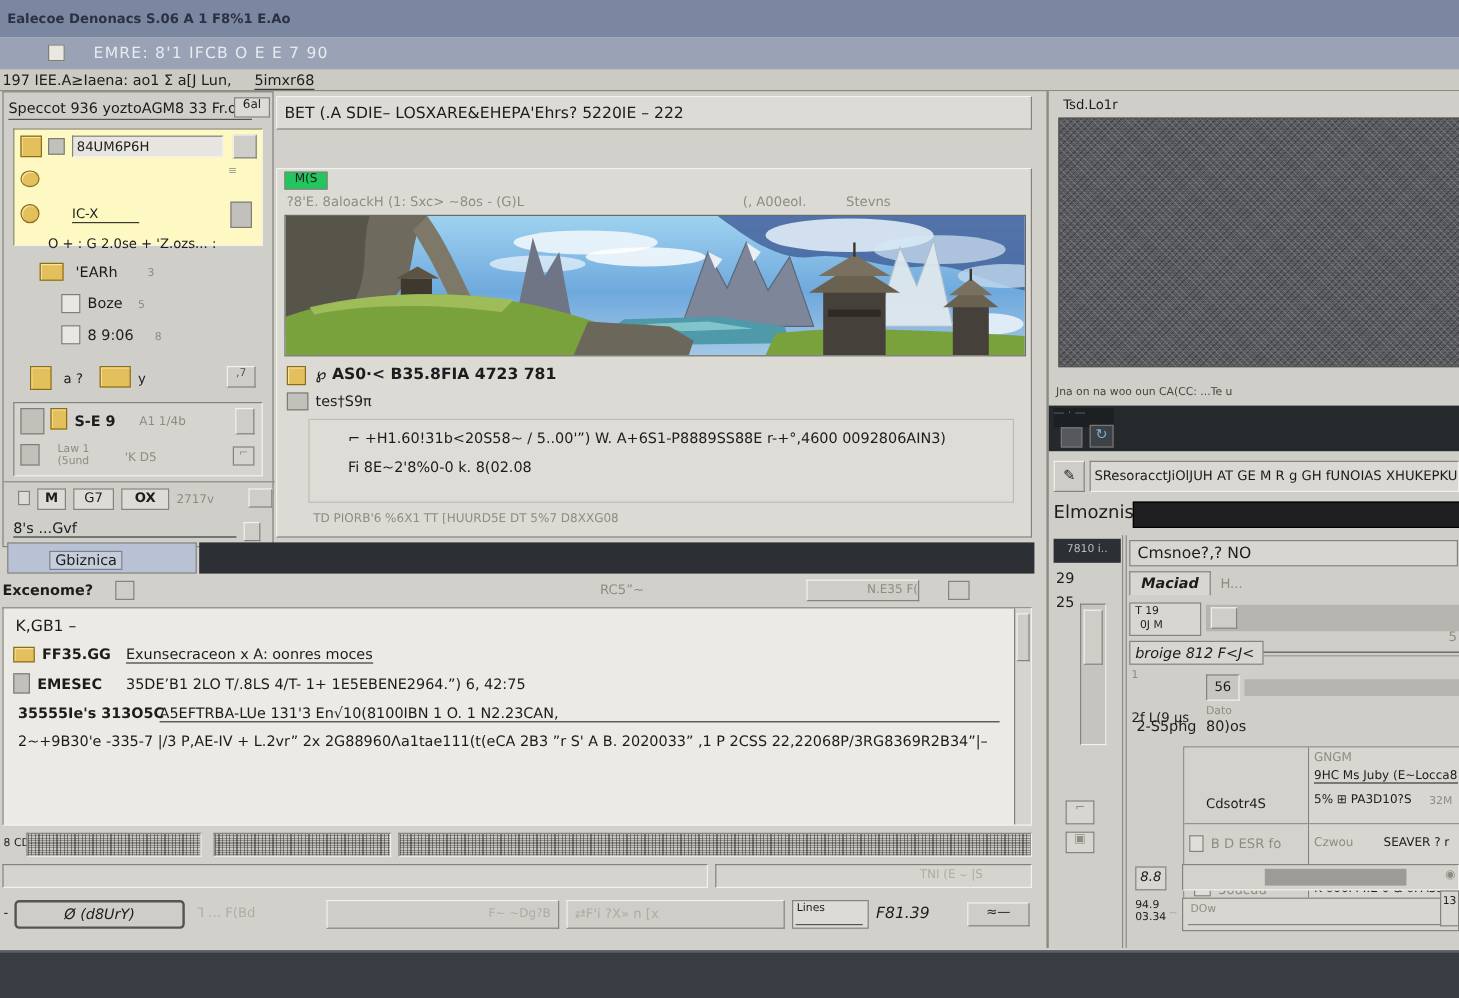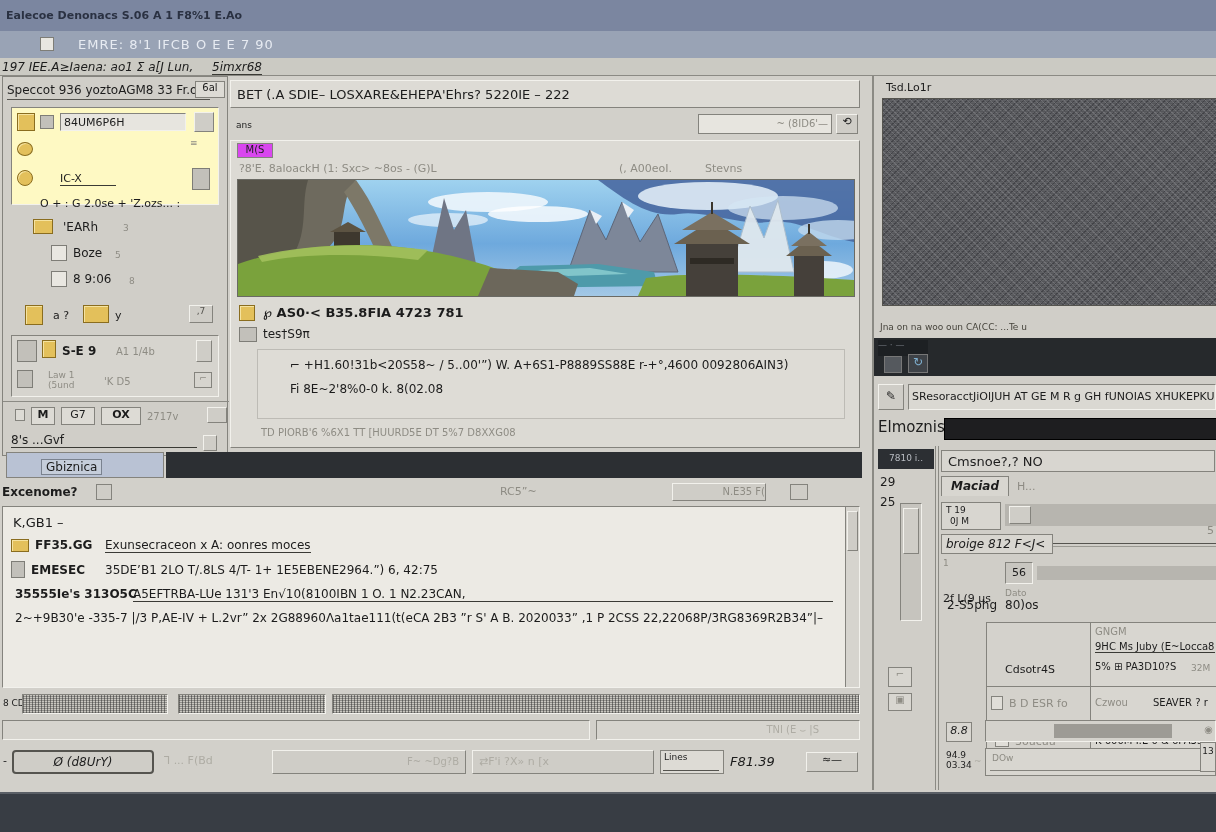--- a/index.html
+++ b/index.html
@@ -46,21 +46,21 @@
 
 <div class="screen">
 
   <div class="abs titlebar1" style="left:0;top:0;width:1216px;height:31px;">
     <span class="abs t11 bold" style="left:6px;top:9px;">Ealecoe Denonacs S.06  A 1 F8%1 E.Ao</span>
   </div>
   <div class="abs titlebar2" style="left:0;top:31px;width:1216px;height:27px;">
     <span class="abs ic-w" style="left:40px;top:6px;width:14px;height:14px;"></span>
     <span class="abs t13" style="left:78px;top:6px;">EMRE:  8'1 IFCB O E E 7 90</span>
   </div>
-  <div class="abs menubar" style="left:0;top:58px;width:1216px;height:18px;font-style:italic;">
+  <div class="abs menubar" style="left:0;top:58px;width:1216px;height:18px;">
     <span class="abs t12" style="left:2px;top:2px;">197 IEE.A≥Iaena:  ao1  Σ  a[J  Lun,</span>
     <span class="abs t12 underl" style="left:212px;top:2px;">5imxr68</span>
   </div>
 
   <div class="abs panel bx" style="left:2px;top:76px;width:226px;height:380px;">
     <span class="abs t12" style="left:4px;top:6px;border-bottom:1px solid #55544f;padding-bottom:2px;">Speccot 936 yoztoAGM8 33 Fr.orn</span>
     <span class="abs bx t10" style="left:192px;top:4px;width:30px;height:17px;text-align:center;background:#dddbd5;">6al</span>
 
     <div class="abs bi" style="left:8px;top:30px;width:208px;height:98px;background:#fef9c3;">
       <span class="abs ic-y" style="left:5px;top:5px;width:18px;height:18px;"></span>
@@ -124,28 +124,23 @@
     <div class="abs" style="left:8px;top:356px;width:210px;height:20px;">
       <span class="abs t12 underl" style="left:0;top:0;width:186px;">8's ...Gvf</span>
       <span class="abs bo seg" style="left:192px;top:2px;width:14px;height:16px;"></span>
     </div>
   </div>
 
   <div class="abs" style="left:230px;top:78px;width:632px;height:370px;">
     <div class="abs bo" style="left:0;top:2px;width:630px;height:28px;background:#dddbd5;">
       <span class="abs t13" style="left:6px;top:6px;">BET (.A SDIE– LOSXARE&amp;EHEPA'Ehrs? 5220IE – 222</span>
     </div>
-    <div class="abs" style="left:0;top:34px;width:630px;height:26px;">
-      <span class="abs t9" style="left:6px;top:8px;">ans</span>
-      <span class="abs bx field t10 faint ellip" style="left:468px;top:2px;width:134px;height:20px;padding:3px;text-align:right;">~ (8ID6'—</span>
-      <span class="abs bo seg t11" style="left:606px;top:2px;width:22px;height:20px;text-align:center;">⟲</span>
-    </div>
 
     <div class="abs bo" style="left:0;top:62px;width:630px;height:308px;background:#dcdad4;">
-      <span class="abs bx t10" style="left:6px;top:2px;width:36px;height:15px;text-align:center;background:#d946ef;">M(S</span>
+      <span class="abs bx t10" style="left:6px;top:2px;width:36px;height:15px;text-align:center;background:#22c55e;">M(S</span>
       <span class="abs t11 faint" style="left:8px;top:21px;">?8'E. 8aloackH (1:   Sxc&gt; ~8os - (G)L</span>
       <span class="abs t11 faint" style="left:388px;top:21px;">(, A00eoI.</span>
       <span class="abs t11 faint" style="left:474px;top:21px;">Stevns</span>
 
       <div class="abs" style="left:6px;top:38px;width:618px;height:118px;border:1px solid #6a6a64;">
         <svg width="616" height="116" viewBox="0 0 616 116" preserveAspectRatio="none">
           <defs>
             <linearGradient id="sky" x1="0" y1="0" x2="0" y2="1">
               <stop offset="0" stop-color="#9fd2ef"></stop>
                 <stop offset="0.55" stop-color="#6ea9dd"></stop>

